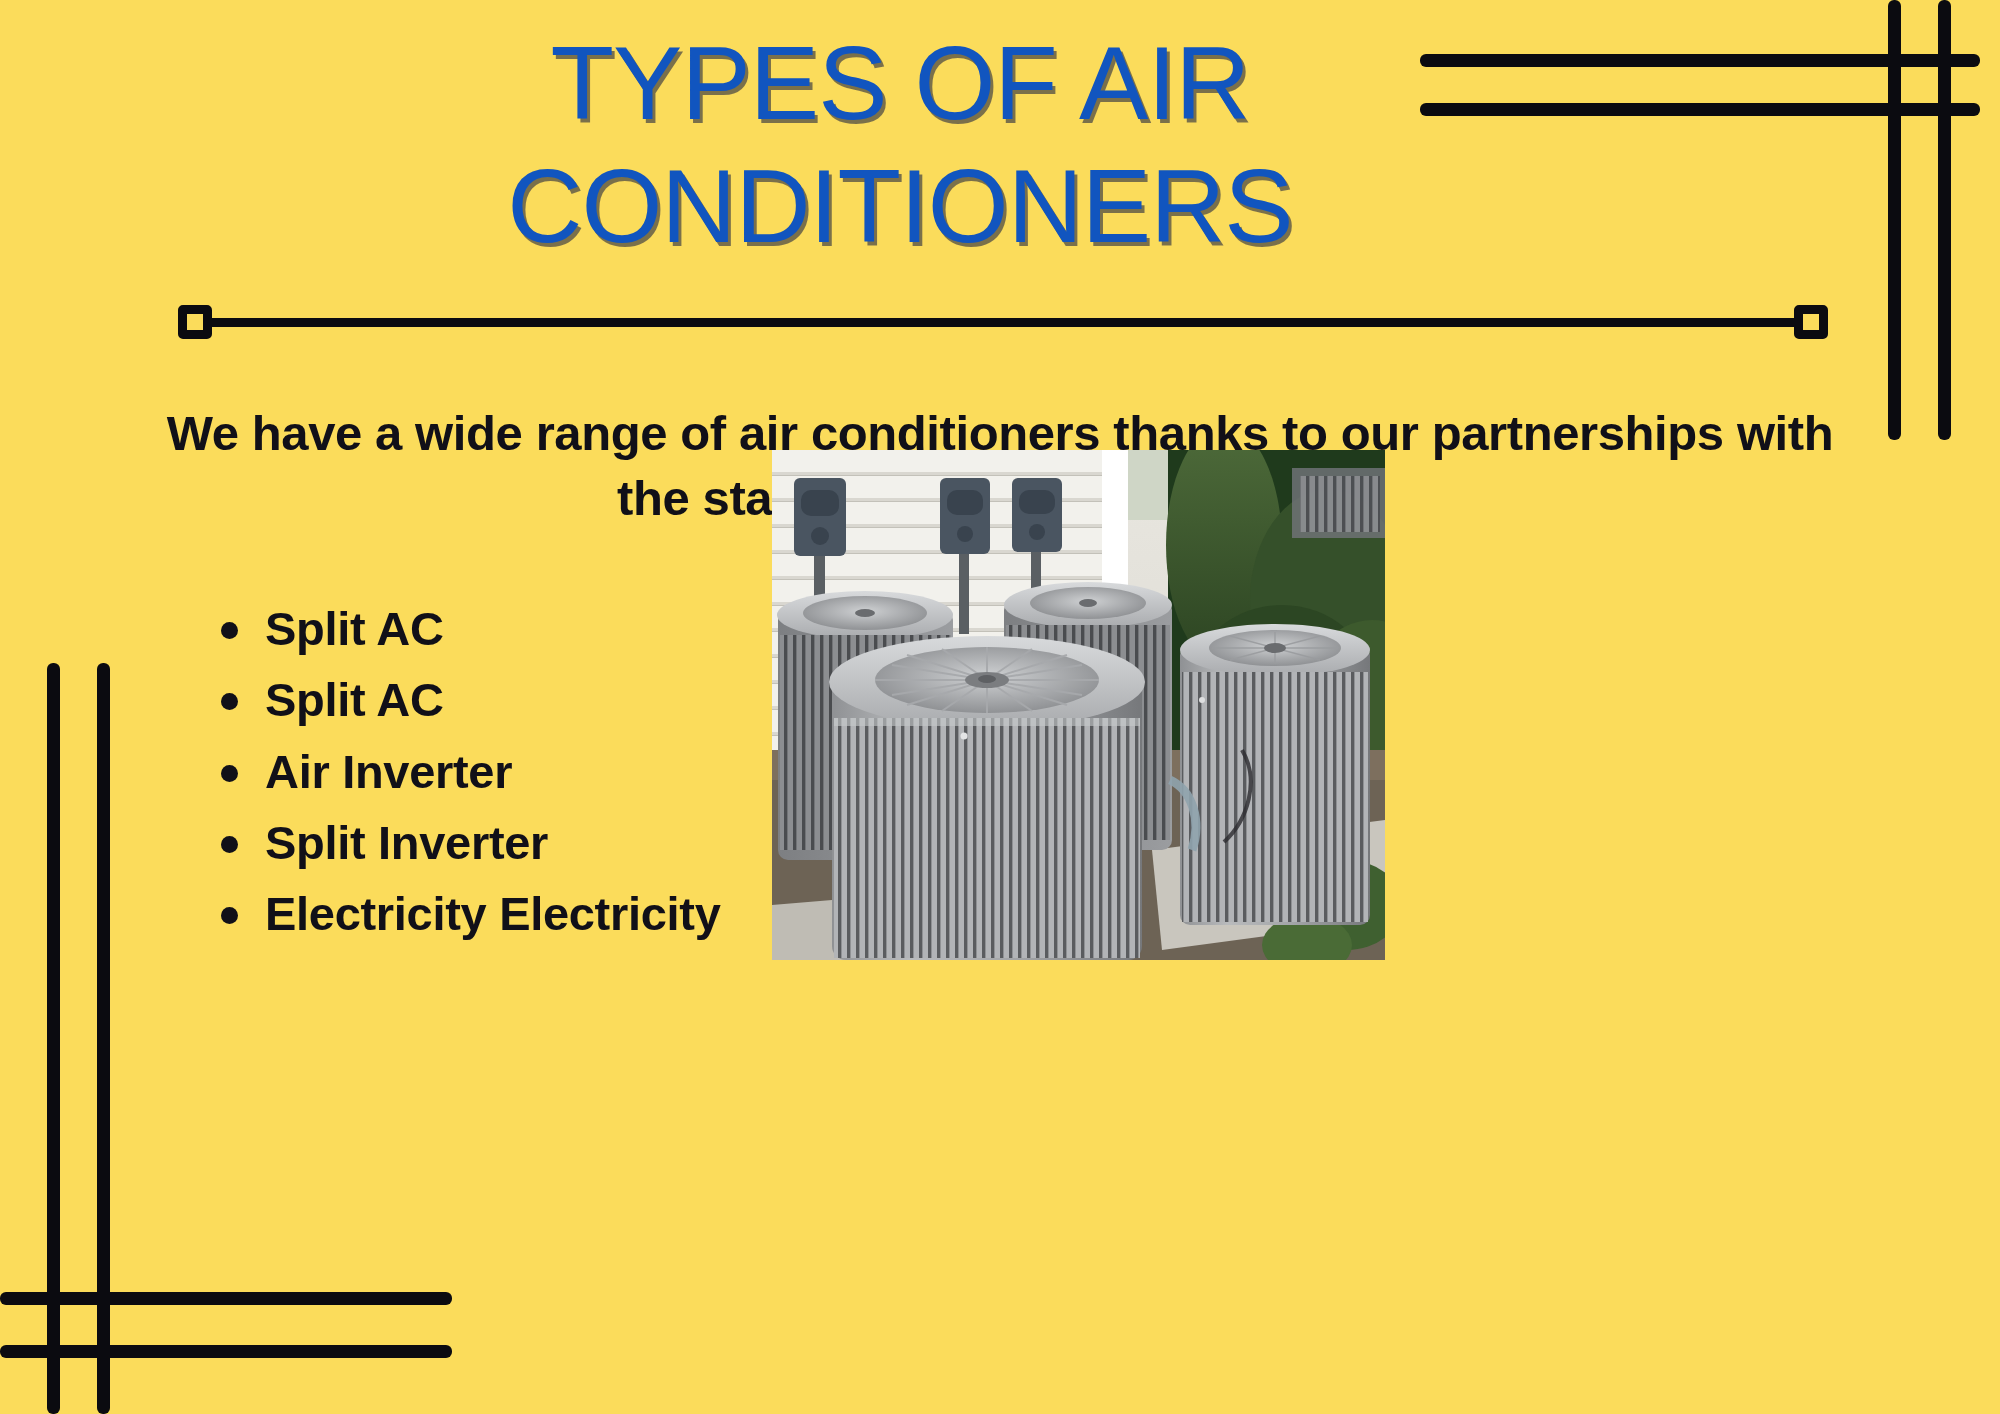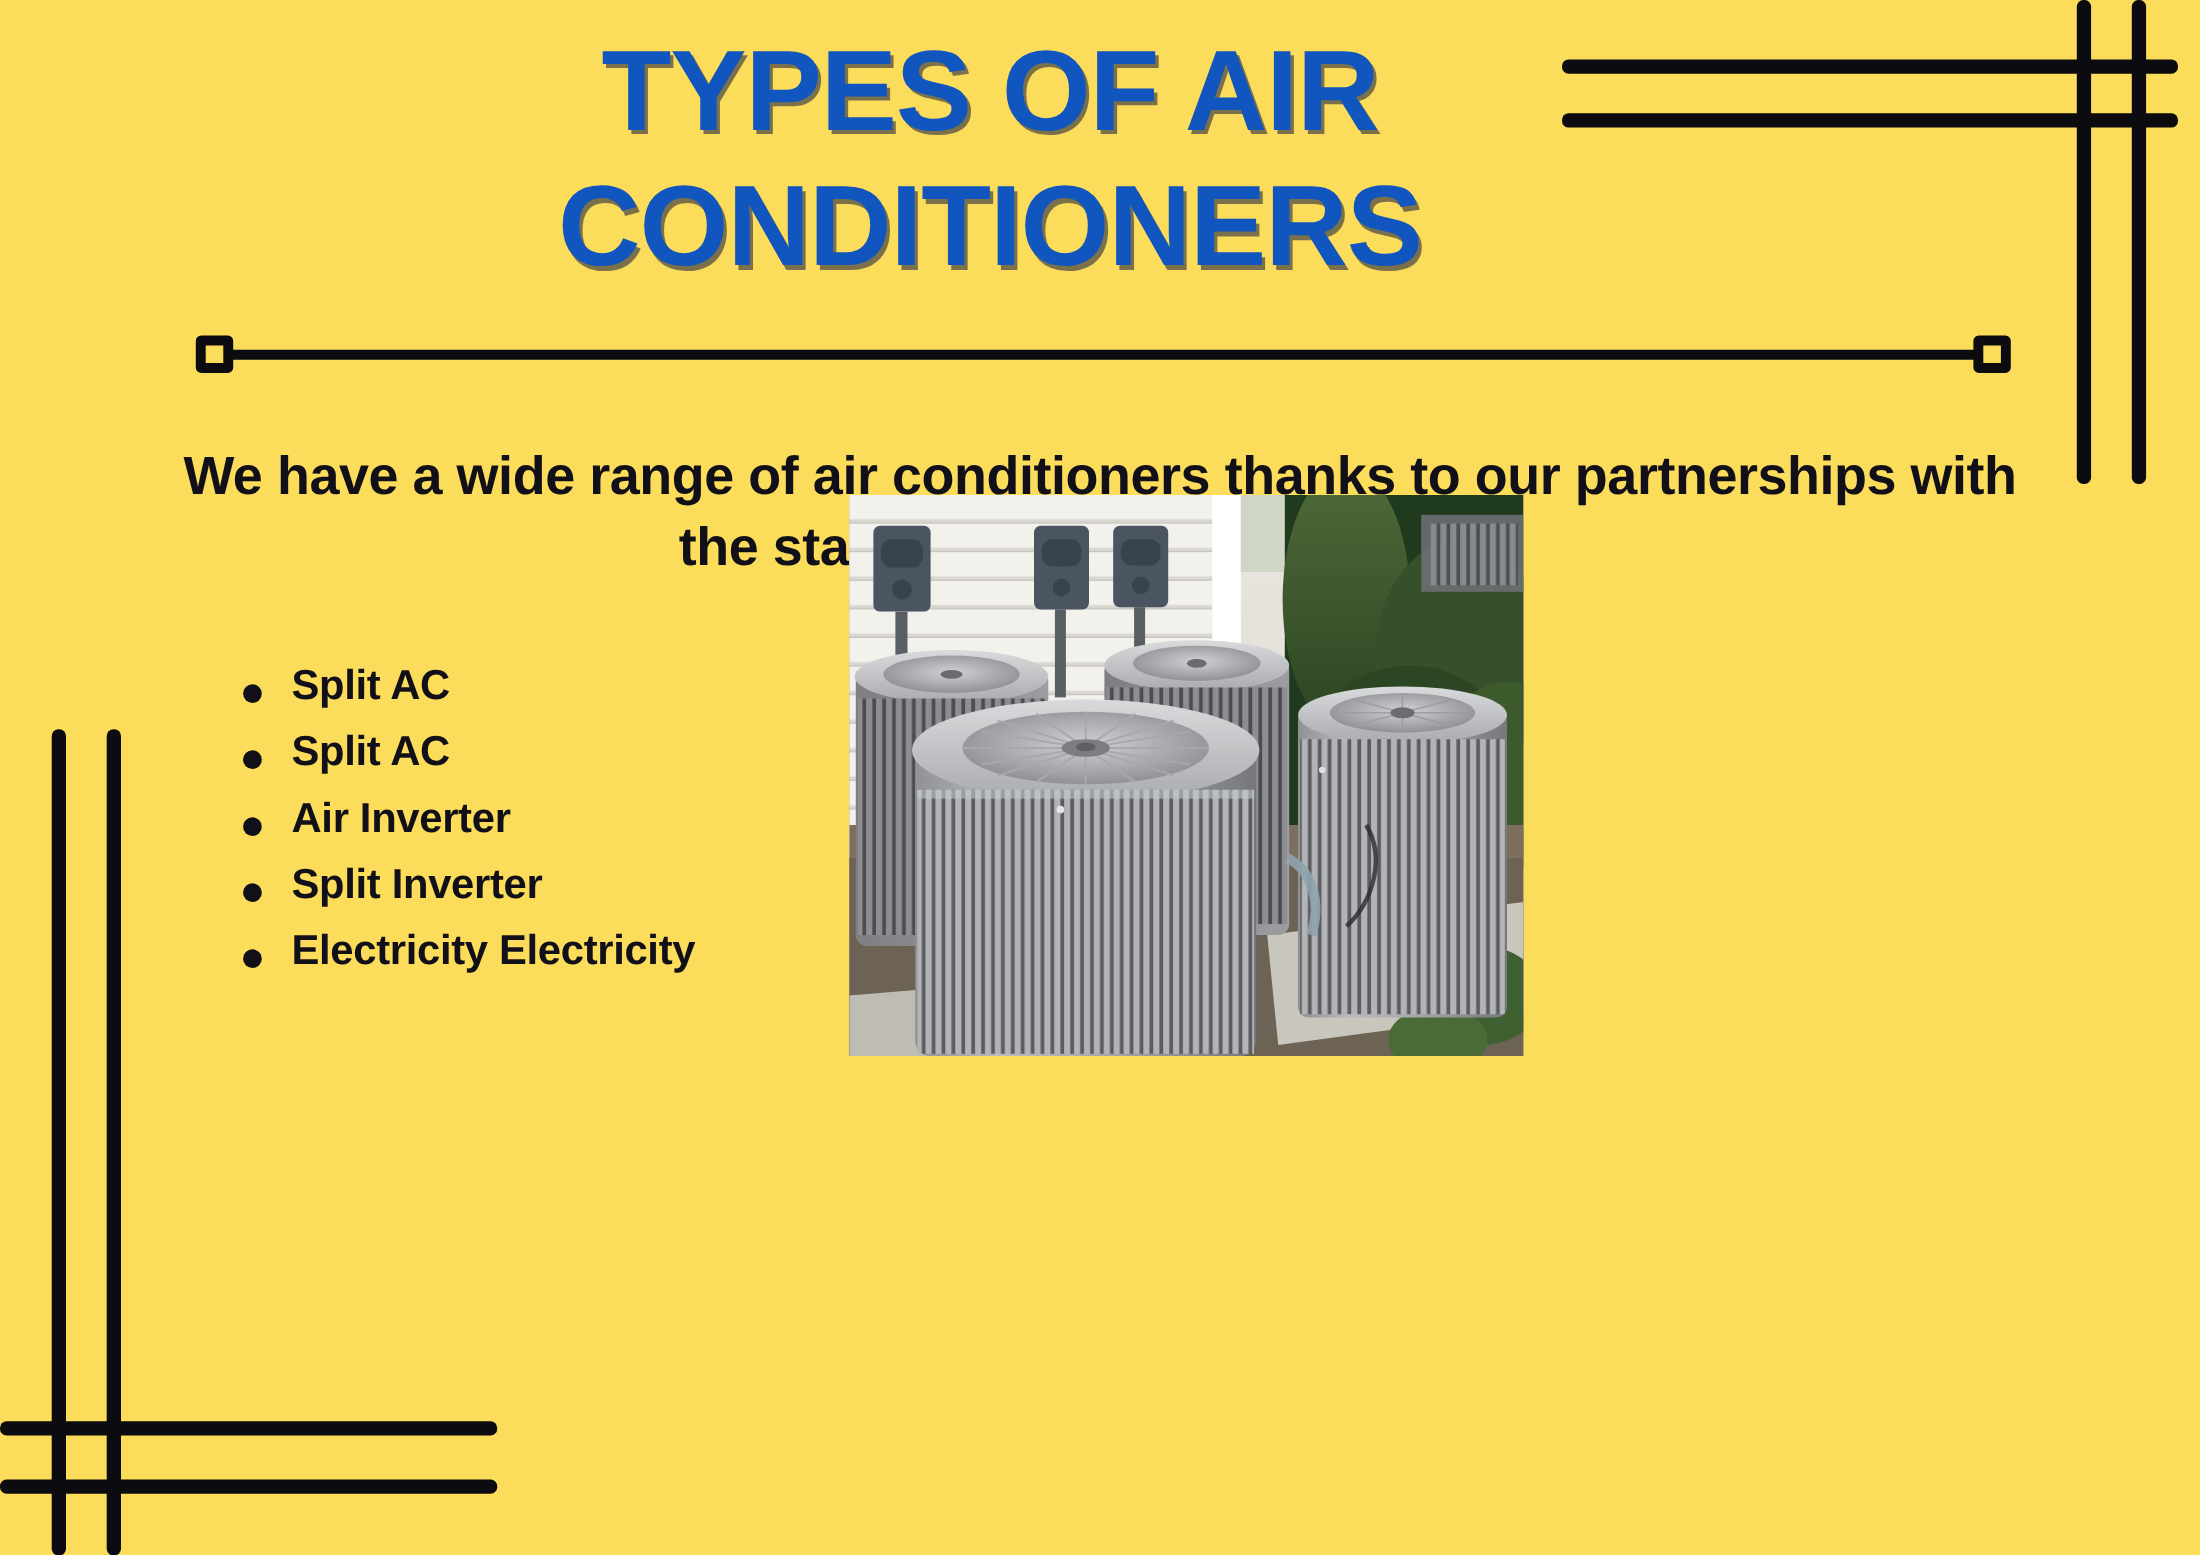--- a/index.html
+++ b/index.html
@@ -15,21 +15,21 @@
   
   .ln{position:absolute;background:#0B0B10;border-radius:6px;}
 
   
   .title{
     position:absolute;
     left:300px; top:22px; width:1200px;
     text-align:center;
     font-size:104px;
     line-height:1.18;
-    font-weight:bold;
+    font-weight:normal;
     letter-spacing:-1px;
     color:#1155BF;
     text-shadow:3px 4px 0 rgba(17,24,60,.55);
     font-family:"Liberation Sans", sans-serif;
   }
 
   
   .divider-wrap{position:absolute;left:178px;top:305px;width:1650px;height:34px;}
   .divider-bar{position:absolute;left:28px;top:13px;right:28px;height:9px;background:#0B0B10;border-radius:3px;}
   .cap{position:absolute;top:0;width:34px;height:34px;border:9px solid #0B0B10;border-radius:5px;box-sizing:border-box;background:transparent;}
@@ -50,21 +50,21 @@
 
   
   .bullets{
     position:absolute;
     left:205px; top:600px; width:520px;
     margin:0; padding:0; list-style:none;
   }
   .bullets li{
     position:relative;
     padding-left:60px;
-    font-size:38px;
+    font-size:47px;
     line-height:1.22;
     font-weight:bold;
     color:#111018;
     margin-bottom:14px;
     letter-spacing:-0.3px;
   }
   .bullets li::before{
     content:"";
     position:absolute;
     left:16px; top:22px;

